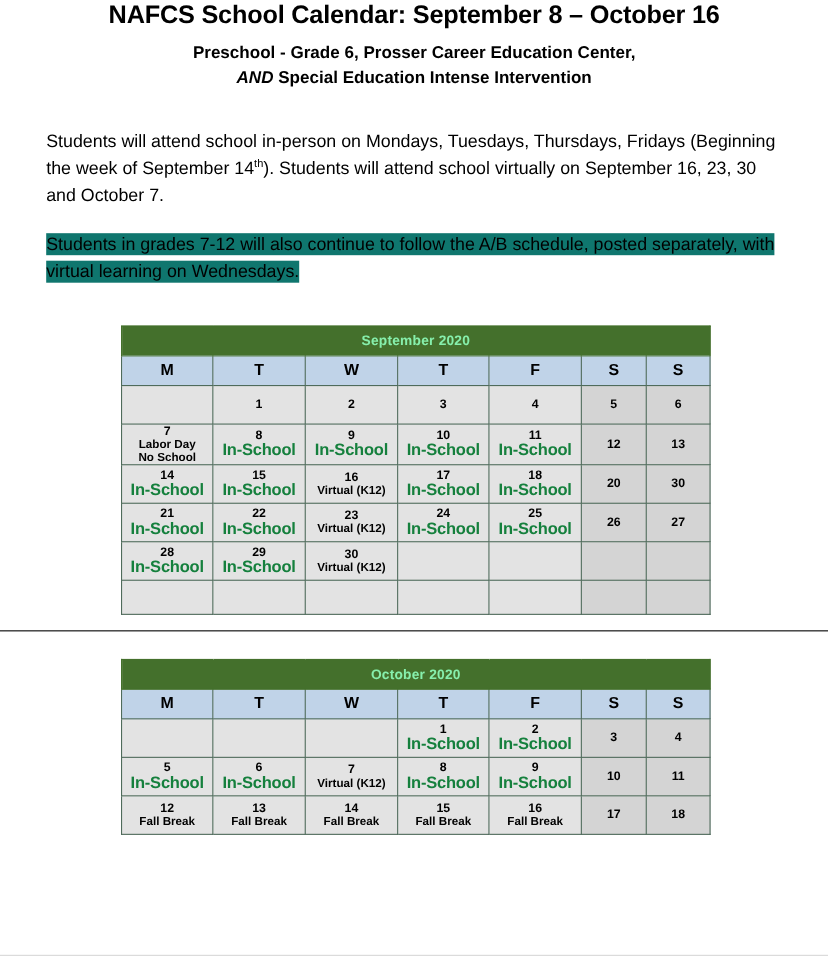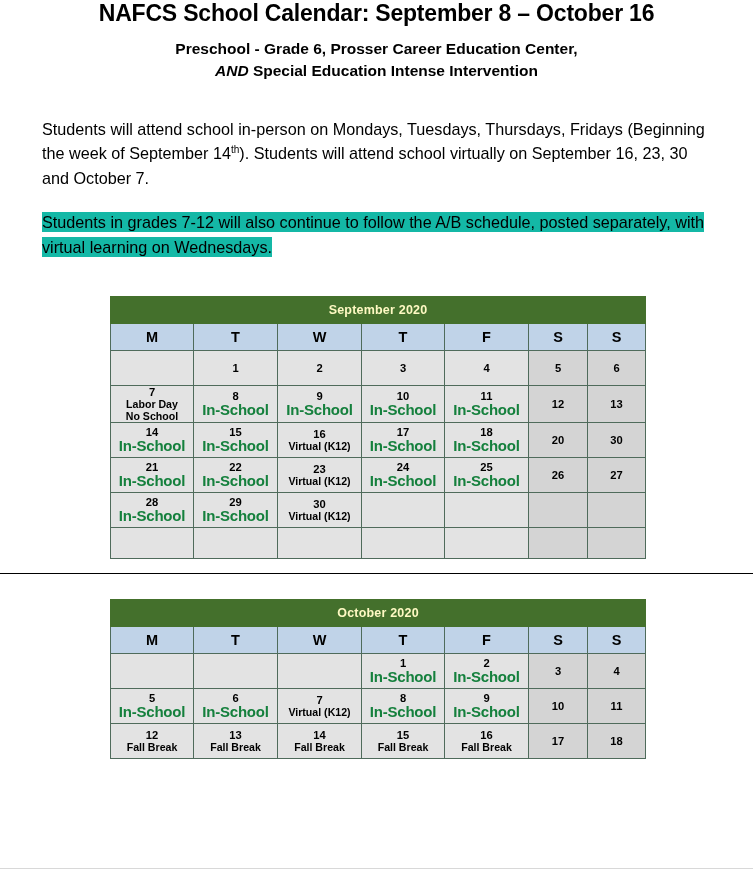--- a/index.html
+++ b/index.html
@@ -45,21 +45,21 @@
   .para {
     font-size: 16.2px;
     line-height: 1.52;
     margin: 0 0 16px 0;
     text-align: left;
   }
   .para.highlight-para {
     margin-top: 20px;
   }
   .hl {
-    background: #14b8a6;
+    background: #0f766e;
     box-decoration-break: clone;
     -webkit-box-decoration-break: clone;
     padding: 1px 0;
   }
   sup {
     font-size: 0.62em;
     vertical-align: super;
     line-height: 0;
   }
 
@@ -80,21 +80,21 @@
   table.calendar th {
     border: 1px solid #4F6B5B;
     padding: 0;
     text-align: center;
     vertical-align: middle;
   }
 
   
   .month-banner {
     background: #44702C;
-    color: #fef9c3;
+    color: #86efac;
     font-size: 12.5px;
     font-weight: bold;
     height: 26px;
     letter-spacing: 0.2px;
     border: 1px solid #44702C !important;
     margin-left: 42px;
   }
 
   
   .dow {

